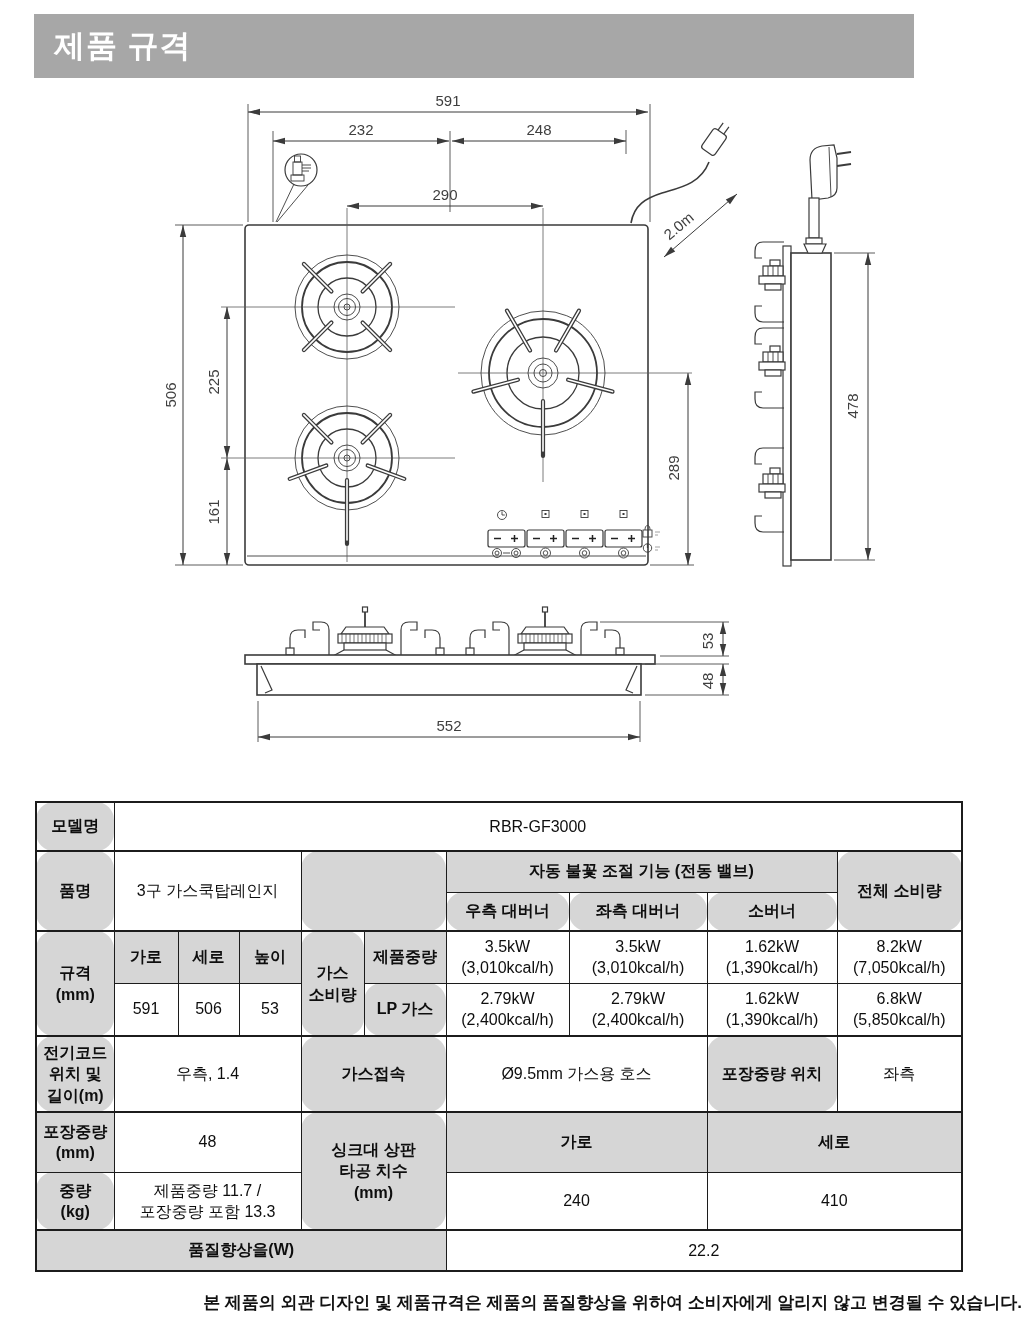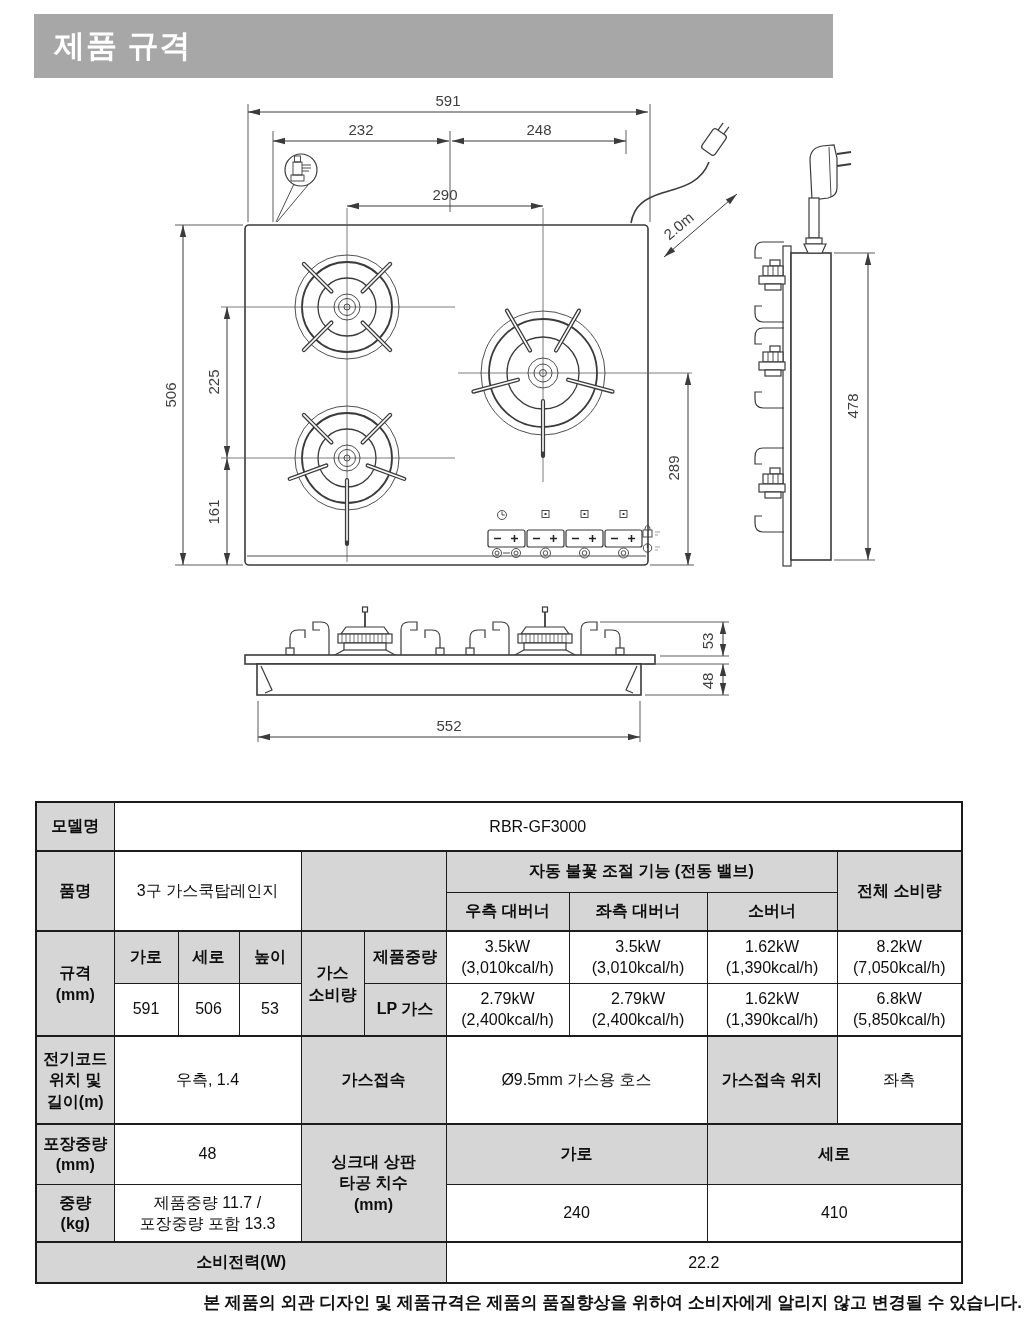--- a/index.html
+++ b/index.html
@@ -1,19 +1,19 @@
 <!DOCTYPE html>
 <html><head>
 <meta charset="utf-8">
 <style>
   html,body{margin:0;padding:0;background:#ffffff;}
   body{width:1026px;height:1338px;position:relative;font-family:"Liberation Sans","DejaVu Sans",sans-serif;color:#111;}
   .abs{position:absolute;}
   
-  #titlebar{left:34px;top:14px;width:799px;height:64px;background:#a7a7a7;display:flex;align-items:center;}
+  #titlebar{left:34px;top:14px;width:880px;height:64px;background:#a7a7a7;display:flex;align-items:center;}
   #titlebar .t{color:#ffffff;font-size:31px;font-weight:700;padding-left:20px;letter-spacing:1px;}
   
   #diag{left:0;top:88px;width:1026px;height:700px;}
   .ln{stroke:#3b3b3b;fill:none;}
   .o1{stroke:#3b3b3b;stroke-width:1.6;fill:#fff;}
   .o2{stroke:#3b3b3b;stroke-width:1.2;fill:#fff;}
   .c1{stroke:#3b3b3b;stroke-width:0.9;fill:none;}
   .c15{stroke:#3b3b3b;stroke-width:1.3;fill:none;}
   .c2{stroke:#3b3b3b;stroke-width:1.8;fill:none;}
   .ext{stroke:#4a4a4a;stroke-width:0.9;fill:none;}
@@ -23,21 +23,21 @@
   .armw{stroke:#ffffff;stroke-width:1.6;stroke-linecap:round;}
   .dtx{font-size:15px;fill:#3f3f3f;font-family:"Liberation Sans","DejaVu Sans",sans-serif;}
   .thin{stroke:#3b3b3b;stroke-width:0.9;fill:none;}
   .th12{stroke:#3b3b3b;stroke-width:1.2;fill:none;}
   .gr{stroke:#8a8a8a;stroke-width:0.8;fill:none;}
   
   #spec{left:35px;top:801px;width:926px;border-collapse:collapse;table-layout:fixed;background:#fff;}
   #spec td{border:1px solid #1c1c1c;text-align:center;vertical-align:middle;font-size:16px;padding:2px 3px;color:#0e0e0e;}
   #spec{border:2px solid #1c1c1c;}
   #spec td.hd{background:#d6d6d6;font-weight:700;}
-  #spec td.bb{border-bottom-width:2px;}
+  #spec td.bb{border-bottom-width:2px;border-radius:18px;}
   .pre{white-space:pre-line;line-height:1.32;}
   .kw{font-size:15.5px;line-height:1.33;white-space:pre-line;margin-top:48px;}
   
   #footnote{left:50px;top:1291px;width:972px;text-align:right;font-size:17px;font-weight:700;color:#111;}
 </style>
 </head>
 <body>
 
 <div id="titlebar" class="abs">
   <span class="t">제품 규격</span>
@@ -419,28 +419,28 @@
     <td class="hd bb">LP 가스</td>
     <td class="kw bb">2.79kW
 (2,400kcal/h)</td>
     <td class="kw bb">2.79kW
 (2,400kcal/h)</td>
     <td class="kw bb">1.62kW
 (1,390kcal/h)</td>
     <td class="kw bb">6.8kW
 (5,850kcal/h)</td>
   </tr>
-  <tr style="height:88px">
+  <tr style="height:76px">
     <td class="hd bb pre">전기코드
 위치 및
 길이(m)</td>
     <td class="bb" colspan="3">우측, 1.4</td>
     <td class="hd bb" colspan="2">가스접속</td>
     <td class="bb" colspan="2">Ø9.5mm 가스용 호스</td>
-    <td class="hd bb">가스접속 위치</td>
+    <td class="hd bb">포장중량 위치</td>
     <td class="bb">좌측</td>
   </tr>
   <tr style="height:60px">
     <td class="hd pre">포장중량
 (mm)</td>
     <td colspan="3">48</td>
     <td class="hd bb pre" rowspan="2" colspan="2">싱크대 상판
 타공 치수
 (mm)</td>
     <td class="hd" colspan="2">가로</td>
@@ -448,19 +448,19 @@
   </tr>
   <tr style="height:58px">
     <td class="hd bb pre">중량
 (kg)</td>
     <td class="bb pre" colspan="3">제품중량 11.7 /
 포장중량 포함 13.3</td>
     <td class="bb" colspan="2">240</td>
     <td class="bb" colspan="2">410</td>
   </tr>
   <tr style="height:41px">
-    <td class="hd" colspan="6">소비전력(W)</td>
+    <td class="hd" colspan="6">품질향상을(W)</td>
     <td colspan="4">22.2</td>
   </tr>
 </tbody>
   </table>
 
 <div id="footnote" class="abs">본 제품의 외관 디자인 및 제품규격은 제품의 품질향상을 위하여 소비자에게 알리지 않고 변경될 수 있습니다.</div>
 
 </body></html>

